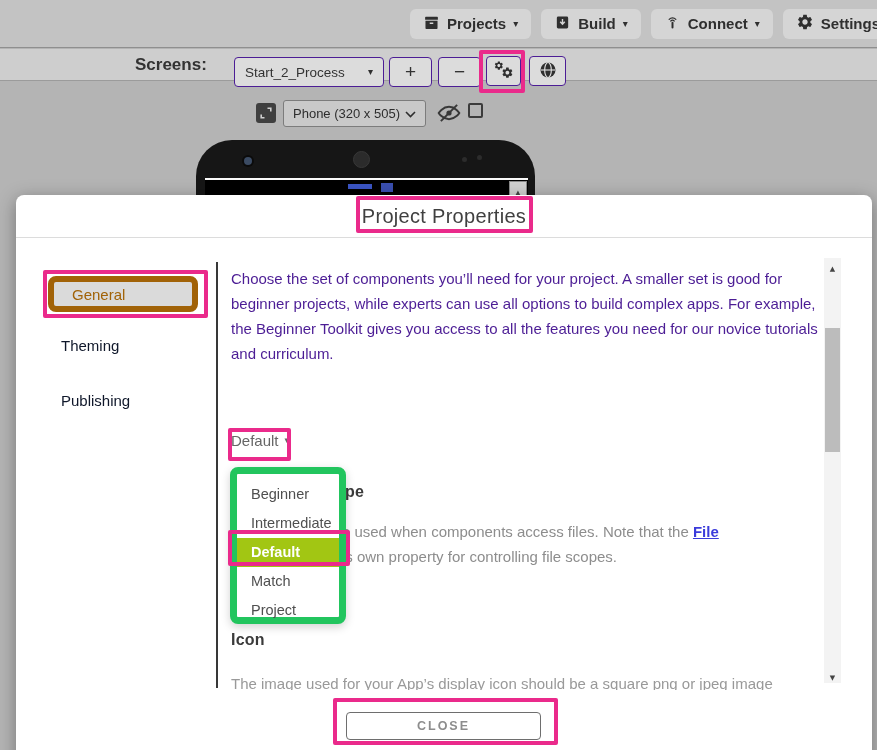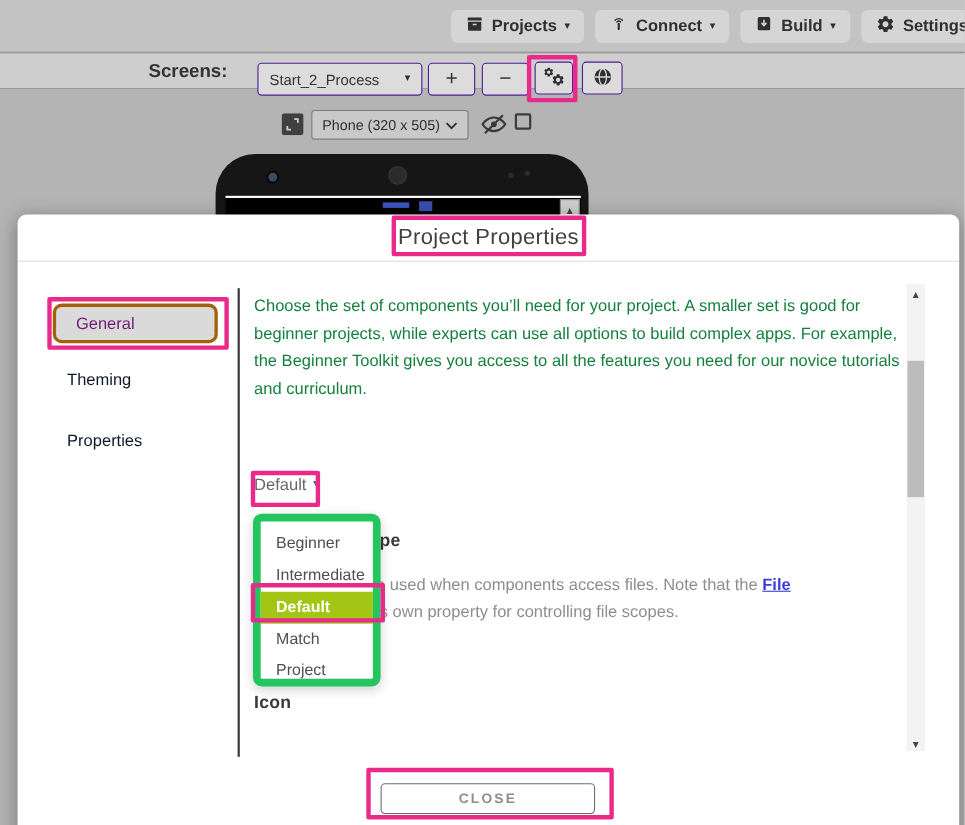--- a/index.html
+++ b/index.html
@@ -92,29 +92,29 @@
     position:absolute; left:0; top:0; width:100%; height:42px;
     display:flex; align-items:center; justify-content:center;
     font-size:20px; color:#404040; letter-spacing:.3px;
   }
   .dialog-divider { position:absolute; left:0; top:42px; width:100%; height:1px; background:#dcdcdc; }
 
   .side-item { position:absolute; font-size:15px; color:#0f172a; cursor:pointer; background:none; border:none;
     font-family:"Liberation Sans",sans-serif; }
   .side-selected {
     left:32px; top:81px; width:150px; height:36px;
-    background:#dadada; border:3px solid #a16207; border-radius:8px;
-    display:flex; align-items:center; padding-left:18px; color:#701a75;
+    background:#dadada; border:6px solid #a16207; border-radius:8px;
+    display:flex; align-items:center; padding-left:18px; color:#a16207;
   }
   .side-theming { left:45px; top:142px; }
   .side-publishing { left:45px; top:197px; }
   .vdivider { position:absolute; left:200px; top:67px; width:2px; height:426px; background:#383838; }
 
   .content { position:absolute; left:214px; top:61px; width:594px; height:434px; overflow:hidden; }
-  .para { position:absolute; left:1px; width:590px; font-size:15px; line-height:25px; color:#15803d; }
+  .para { position:absolute; left:1px; width:590px; font-size:15px; line-height:25px; color:#4c1d95; }
   .p1 { top:10px; }
   .p2 { top:112px; }
   .dropdown-trigger { position:absolute; left:1px; top:176px; background:none; border:none;
     font-family:"Liberation Sans",sans-serif; font-size:15px; color:#666;
     display:flex; align-items:center; gap:6px; cursor:pointer; }
   .dropdown-trigger .caret-icon { color:#666; font-size:9px; }
   .sec-heading { position:absolute; left:1px; font-size:16px; font-weight:700; color:#3a3a3a; letter-spacing:.2px; }
   .h-scope { top:227px; }
   .h-icon  { top:375px; }
   .scope-line { position:absolute; left:1px; white-space:nowrap; font-size:15px; line-height:25px; color:#8d8d8d; }
@@ -163,38 +163,38 @@
       <svg width="17" height="17" viewBox="0 0 24 24" fill="#2f2f2f">
           <path d="M4 4h16c.6 0 1 .4 1 1v3H3V5c0-.6.4-1 1-1zm-.5 5.5h17V20c0 .6-.4 1-1 1h-15c-.6 0-1-.4-1-1V9.5zM9.5 12v2h5v-2h-5z"></path>
         </svg>
     </span>
     <span>Projects</span>
     <span class="caret-icon"></span>
   </button>
   <button class="tb-btn">
     <span>
       <svg width="17" height="17" viewBox="0 0 24 24">
+          <rect x="4" y="3.5" width="16" height="17" rx="2" fill="#2f2f2f"></rect>
+          <path d="M12 7v7M8.8 11l3.2 3.4 3.2-3.4" stroke="#d5d5d5" stroke-width="2" fill="none"></path>
+        </svg>
+    </span>
+    <span>Build</span>
+    <span class="caret-icon"></span>
+  </button>
+  <button class="tb-btn">
+    <span>
+      <svg width="17" height="17" viewBox="0 0 24 24">
           <g fill="none" stroke="#2f2f2f" stroke-width="1.8" stroke-linecap="round">
             <path d="M7.3 7.6a6.5 6.5 0 0 1 9.4 0"></path>
             <path d="M9.6 9.9a3.4 3.4 0 0 1 4.8 0"></path>
           </g>
           <rect x="10.6" y="10.8" width="2.8" height="9.6" rx="1.4" fill="#2f2f2f"></rect>
         </svg>
     </span>
     <span>Connect</span>
-    <span class="caret-icon"></span>
-  </button>
-  <button class="tb-btn">
-    <span>
-      <svg width="17" height="17" viewBox="0 0 24 24">
-          <rect x="4" y="3.5" width="16" height="17" rx="2" fill="#2f2f2f"></rect>
-          <path d="M12 7v7M8.8 11l3.2 3.4 3.2-3.4" stroke="#d5d5d5" stroke-width="2" fill="none"></path>
-        </svg>
-    </span>
-    <span>Build</span>
     <span class="caret-icon"></span>
   </button>
   <button class="tb-btn">
     <span>
       <svg width="18" height="18" viewBox="0 0 24 24" fill="#2f2f2f">
           <path d="M19.14,12.94c0.04-0.3,0.06-0.61,0.06-0.94c0-0.32-0.02-0.64-0.07-0.94l2.03-1.58c0.18-0.14,0.23-0.41,0.12-0.61l-1.92-3.32c-0.12-0.22-0.37-0.29-0.59-0.22l-2.39,0.96c-0.5-0.38-1.03-0.7-1.62-0.94L14.4,2.81c-0.04-0.24-0.24-0.41-0.48-0.41h-3.84c-0.24,0-0.43,0.17-0.47,0.41L9.25,5.35C8.66,5.59,8.12,5.92,7.63,6.29L5.24,5.33c-0.22-0.08-0.47,0-0.59,0.22L2.74,8.87C2.62,9.08,2.66,9.34,2.86,9.48l2.03,1.58C4.84,11.36,4.8,11.69,4.8,12s0.02,0.64,0.07,0.94l-2.03,1.58c-0.18,0.14-0.23,0.41-0.12,0.61l1.92,3.32c0.12,0.22,0.37,0.29,0.59,0.22l2.39-0.96c0.5,0.38,1.03,0.7,1.62,0.94l0.36,2.54c0.05,0.24,0.24,0.41,0.48,0.41h3.84c0.24,0,0.44-0.17,0.47-0.41l0.36-2.54c0.59-0.24,1.13-0.56,1.62-0.94l2.39,0.96c0.22,0.08,0.47,0,0.59-0.22l1.92-3.32c0.12-0.22,0.07-0.47-0.12-0.61L19.14,12.94z M12,15.6c-1.98,0-3.6-1.62-3.6-3.6s1.62-3.6,3.6-3.6s3.6,1.62,3.6,3.6S13.98,15.6,12,15.6z"></path>
         </svg>
     </span>
     <span>Settings</span>
   </button>
@@ -269,33 +269,34 @@
       <span class="arrow-up-glyph"></span>
     </span>
 </div>
 
 <div class="dialog">
   <div class="dialog-title">Project Properties</div>
   <div class="dialog-divider"></div>
 
   <button class="side-item side-selected">General</button>
   <button class="side-item side-theming">Theming</button>
-  <button class="side-item side-publishing">Properties</button>
+  <button class="side-item side-publishing">Publishing</button>
   <div class="vdivider"></div>
 
   <div class="content">
     <p class="para p1">Choose the set of components you’ll need for your project. A smaller set is good for beginner projects, while experts can use all options to build complex apps. For example, the Beginner Toolkit gives you access to all the features you need for our novice tutorials and curriculum.</p>
     <button class="dropdown-trigger">
       <span>Default</span>
       <span class="caret-icon"></span>
     </button>
     <div class="sec-heading h-scope">DefaultFileScope</div>
     <div class="scope-line sl1"><span>The default scope used when components access files. Note that the </span><span class="file-link">File</span></div>
     <div class="scope-line sl2">component has its own property for controlling file scopes.</div>
     <div class="sec-heading h-icon">Icon</div>
+    <div class="p-icon">The image used for your App’s display icon should be a square png or jpeg image</div>
   </div>
 
   <div class="menu">
     <div class="menu-item">Beginner</div>
     <div class="menu-item">Intermediate</div>
     <div class="menu-item selected">Default</div>
     <div class="menu-item">Match Project</div>
   </div>
 
   <div class="scrollbar">

